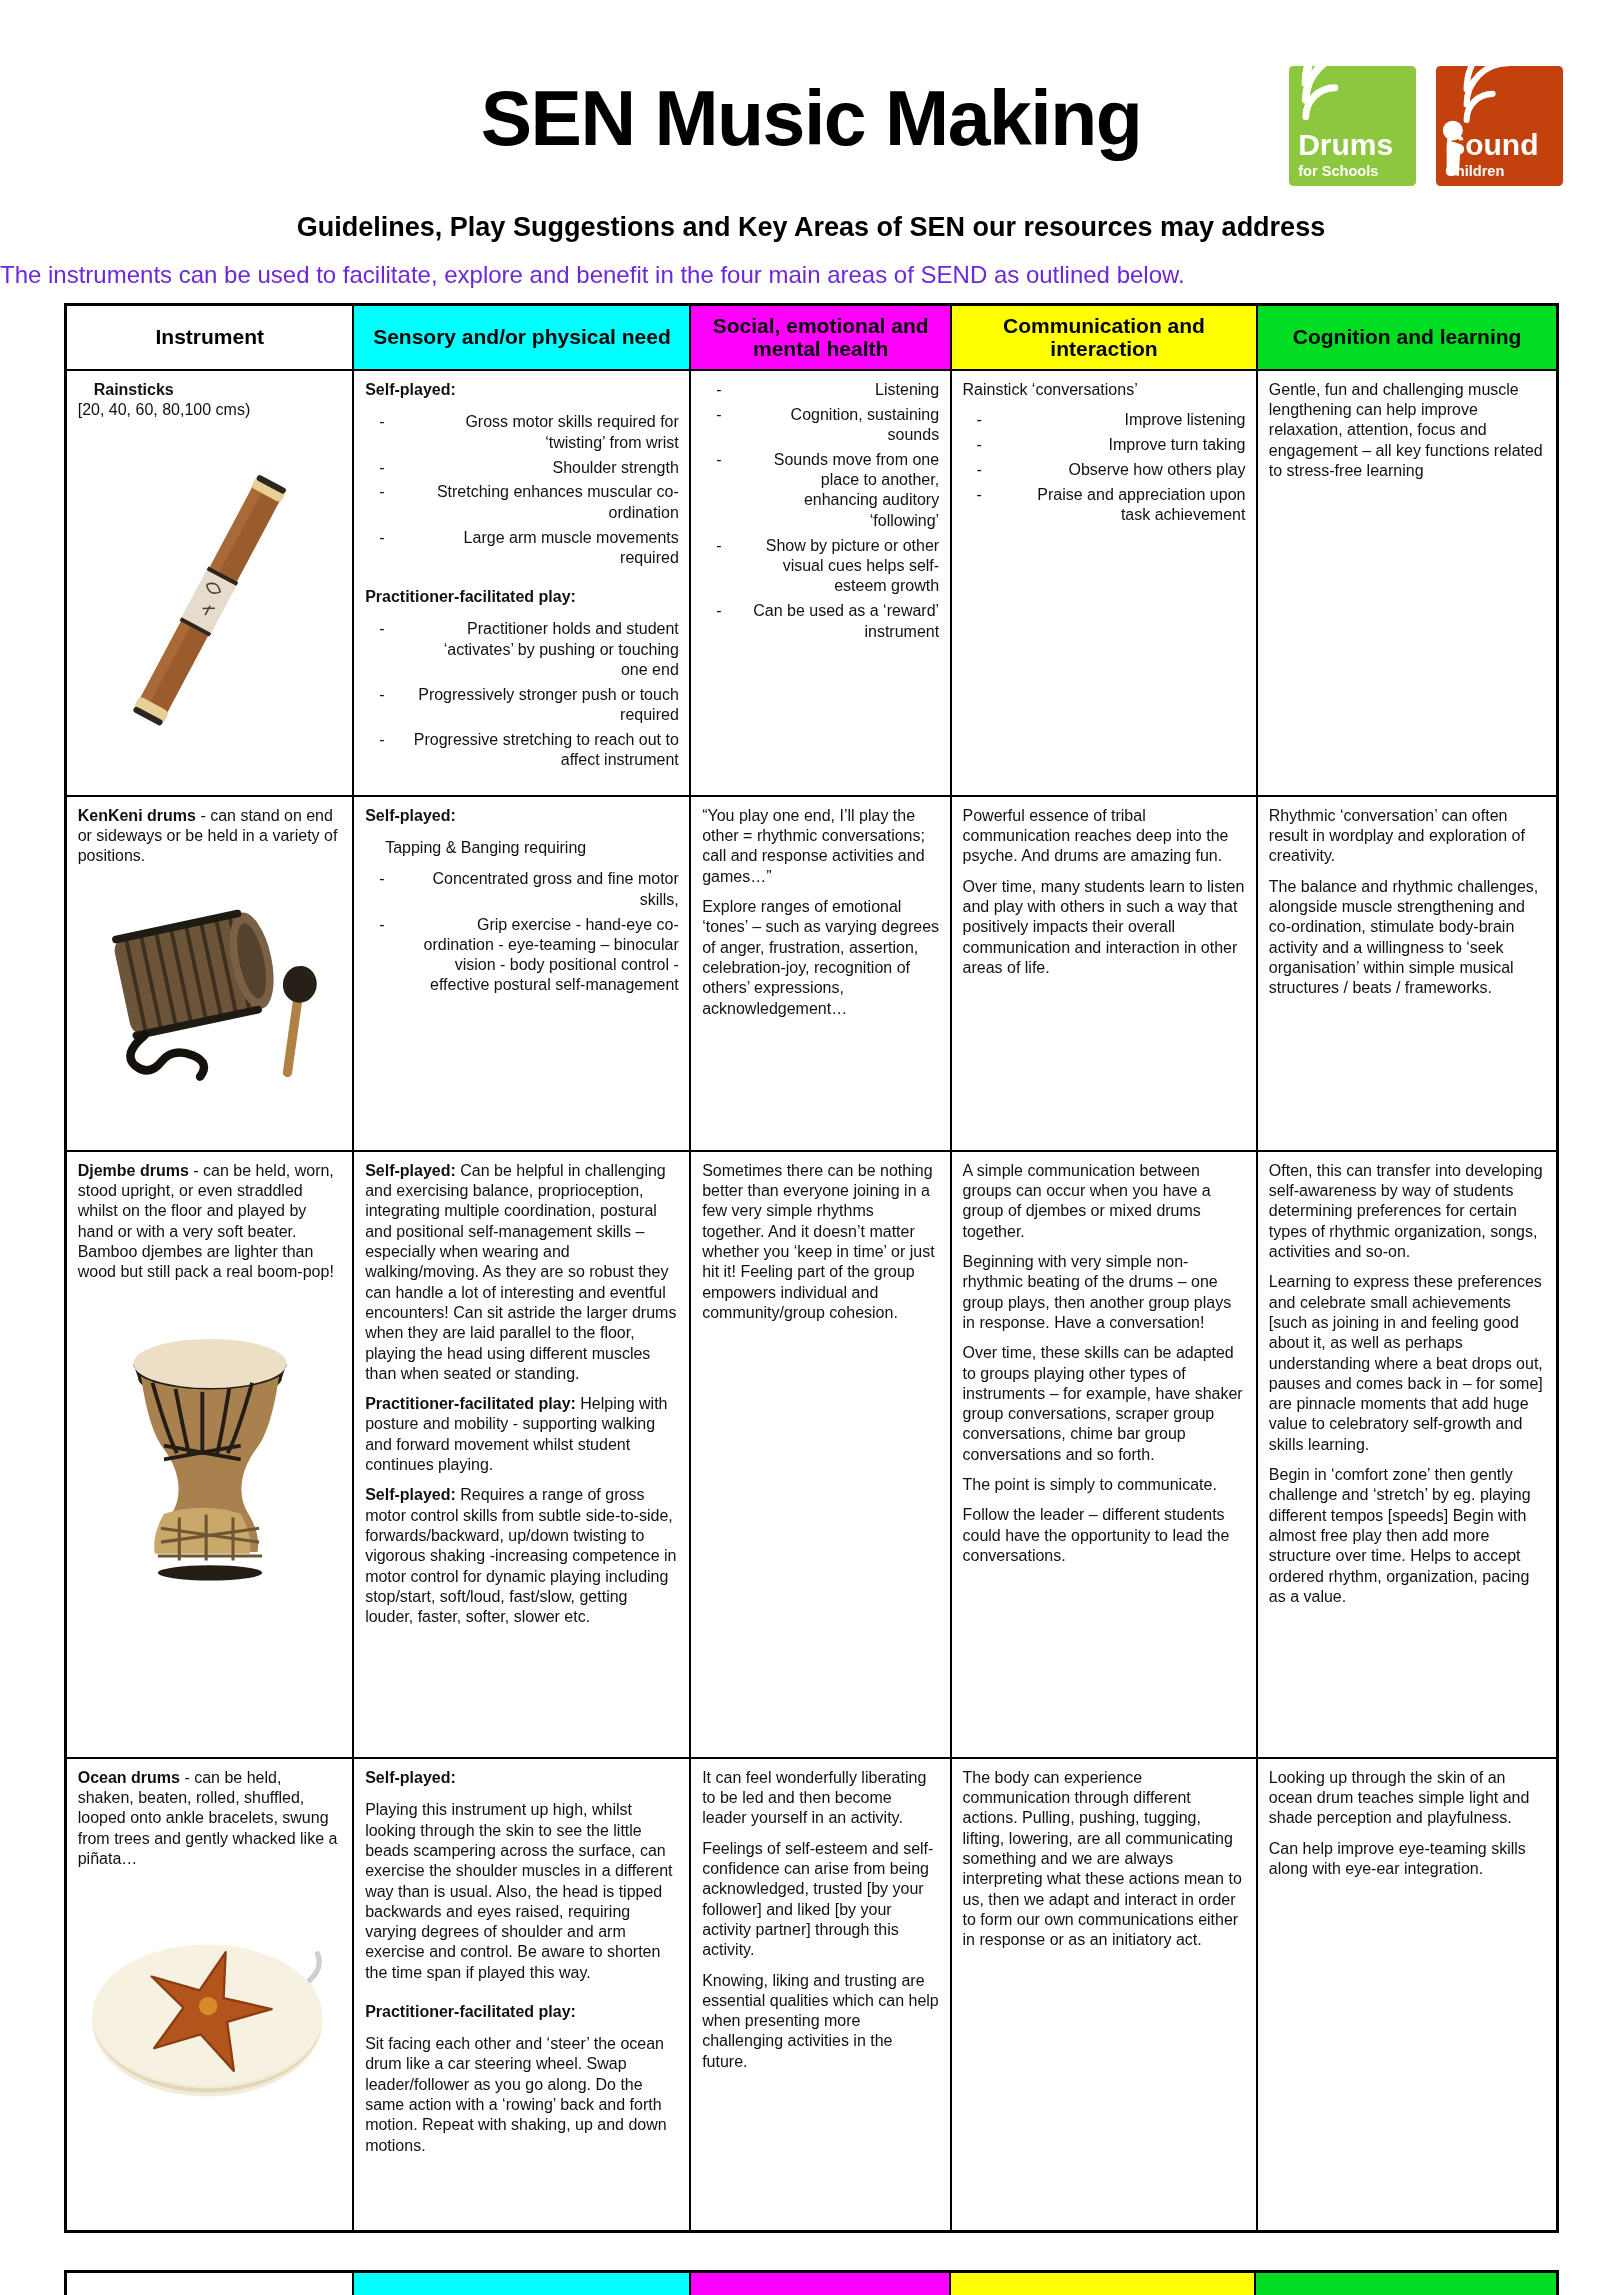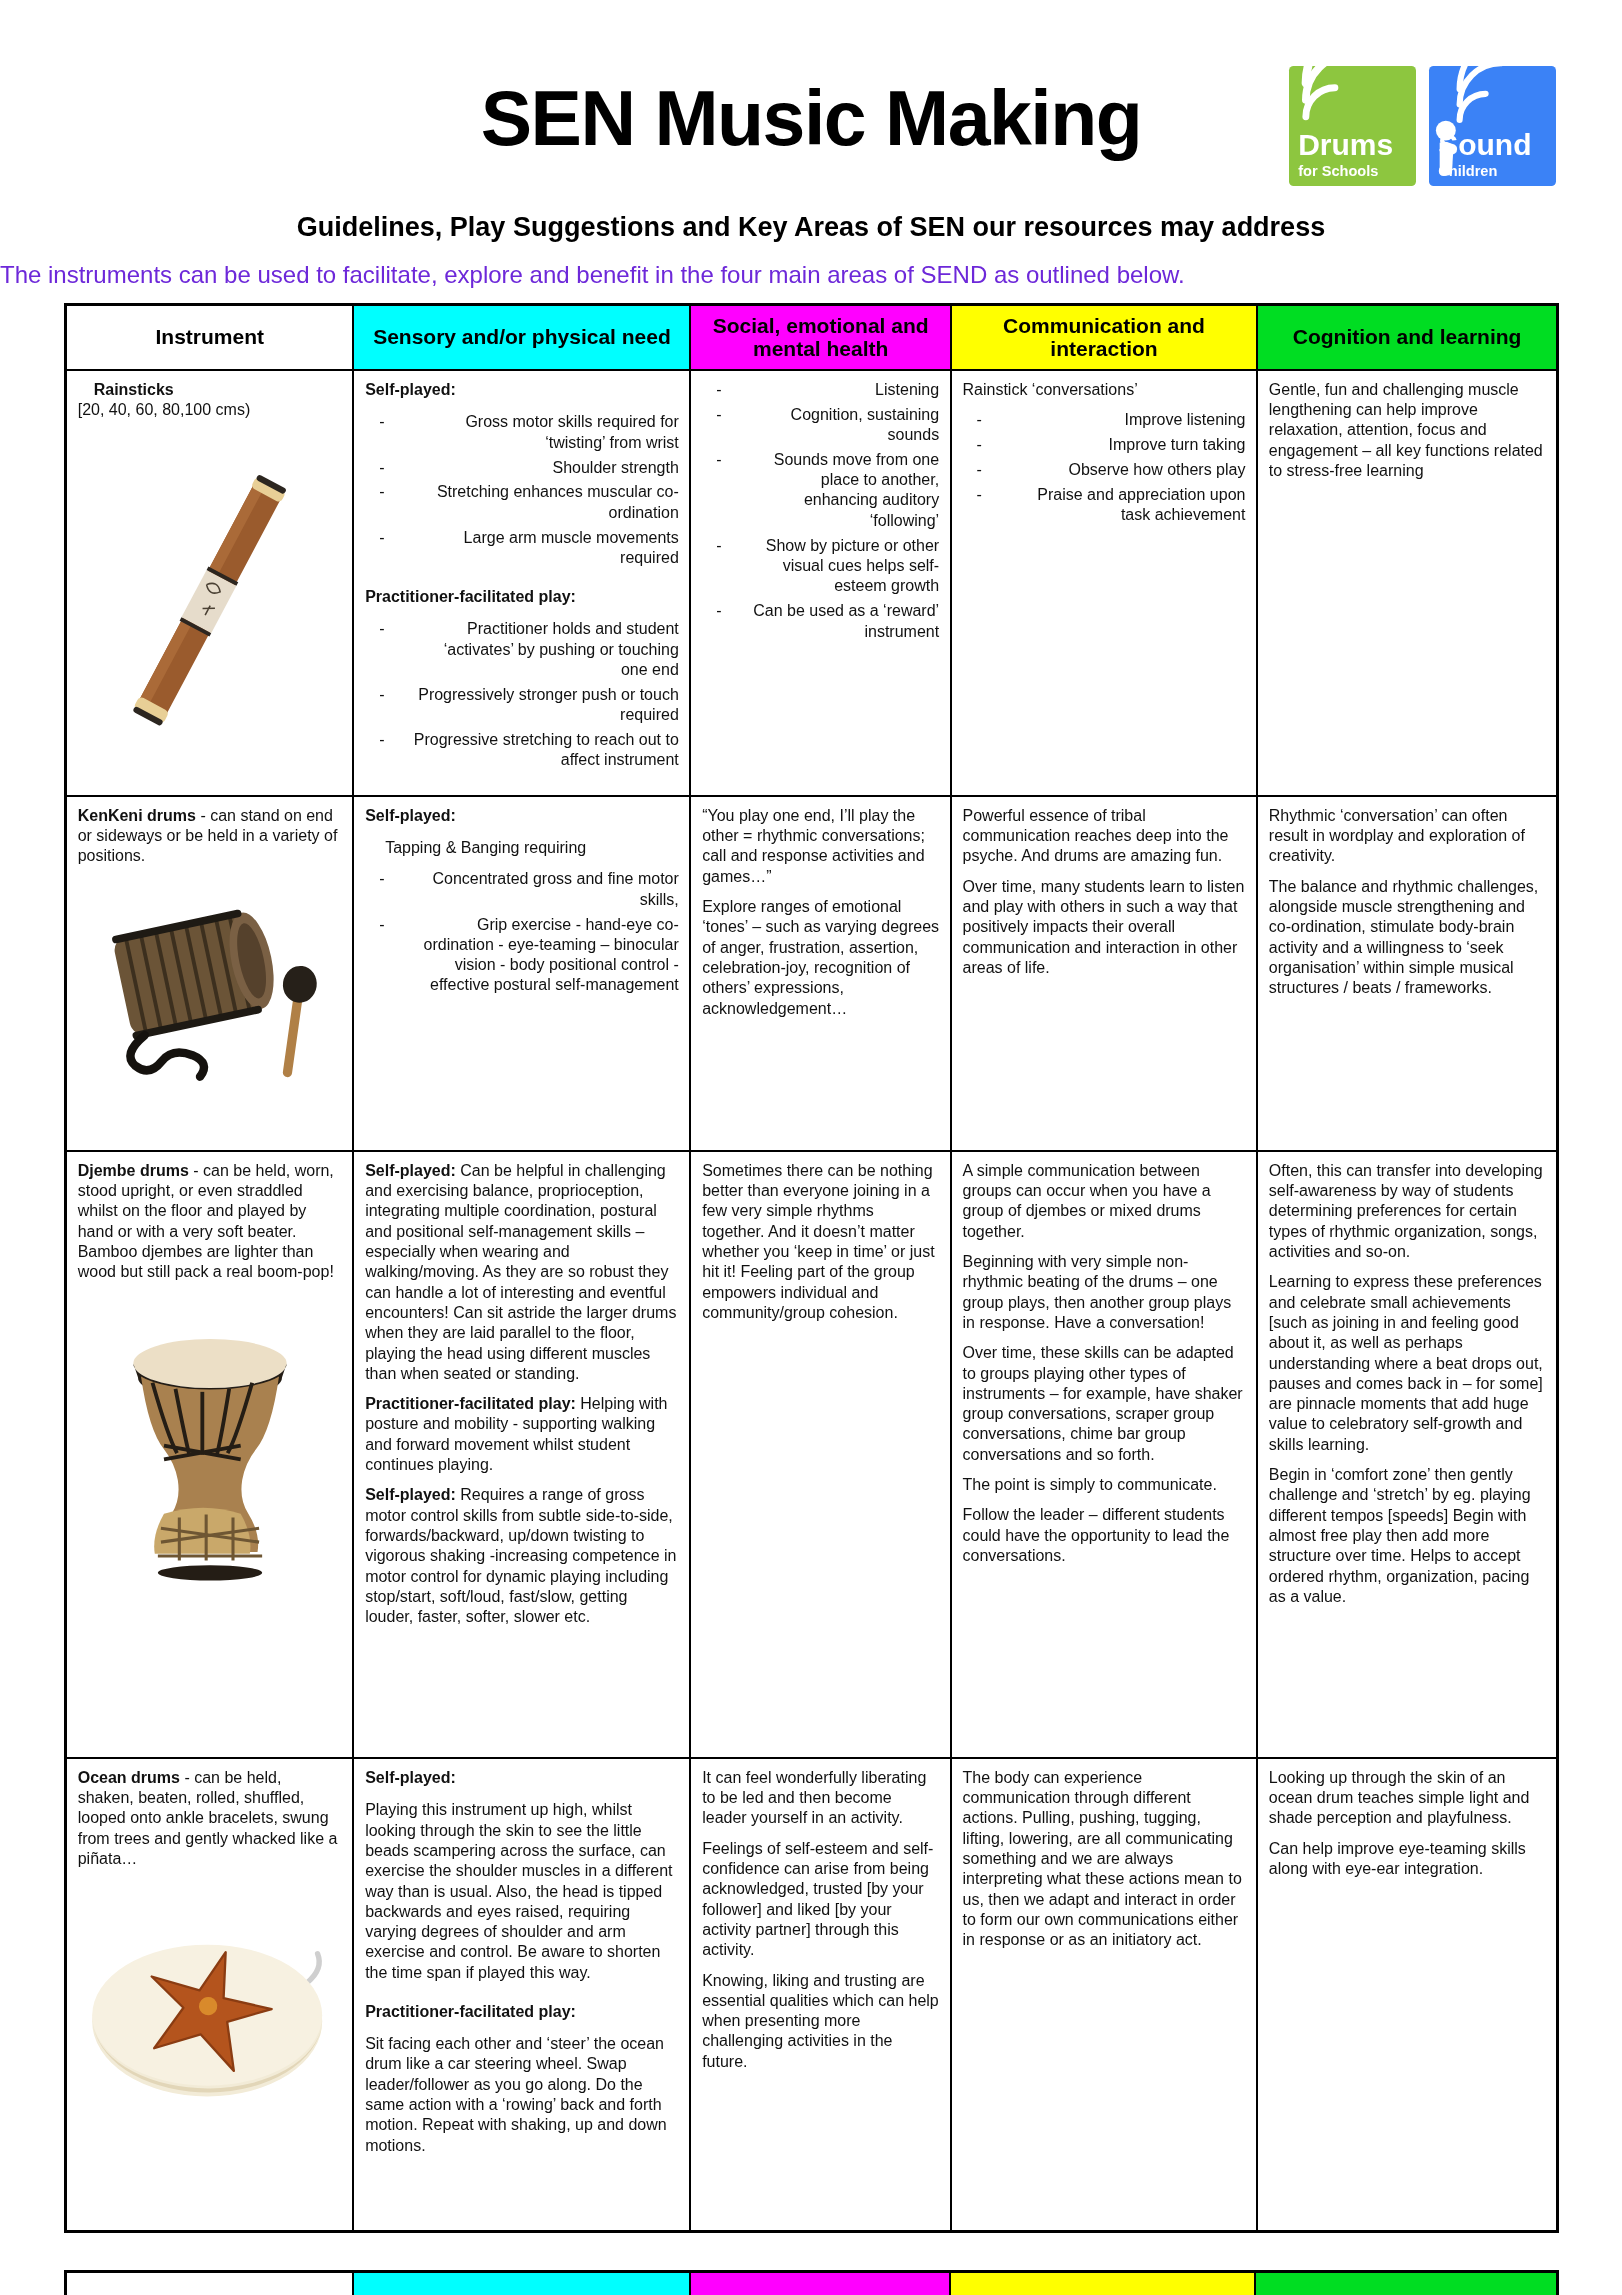--- a/index.html
+++ b/index.html
@@ -7,21 +7,21 @@
         font-family:"Liberation Sans",sans-serif;color:#111;border-radius:7px;}
   .title{position:absolute;top:74px;left:0;width:100%;text-align:center;
          font-size:77px;font-weight:bold;letter-spacing:-1.5px;color:#000;}
   .subtitle{position:absolute;top:212px;left:0;width:100%;text-align:center;
             font-size:27px;font-weight:bold;color:#000;}
   .tagline{position:absolute;top:261px;left:0;width:100%;text-align:left;
            font-size:24px;color:#6d28d9;}
   
   .logo{position:absolute;top:66px;height:120px;width:127px;border-radius:4.6px;overflow:hidden;}
   .logo-dfs{right:206px;background:#8dc63f;}
-  .logo-sc{right:66px;background:#3b82f6;}
+  .logo-sc{right:59px;background:#c2410c;}
   .logo svg{position:absolute;top:0;left:0;}
   .logo-t1{position:absolute;left:9.2px;bottom:26px;color:#fff;font-weight:bold;font-size:30px;line-height:1;}
   .logo-t2{position:absolute;left:9.2px;bottom:7.7px;color:#fff;font-weight:bold;font-size:14.6px;line-height:1;}
   
   table.main-table{position:absolute;left:64px;top:303px;width:1495px;
     border-collapse:collapse;table-layout:fixed;border:3.1px solid #000;}
   .main-table th,.main-table td{border:2.3px solid #000;padding:9.2px 10.7px;vertical-align:top;
     font-size:16px;line-height:1.27;box-sizing:border-box;overflow:hidden;}
   .main-table th{font-size:21px;font-weight:bold;text-align:center;vertical-align:middle;
     line-height:1.12;padding:6.1px 4.6px;color:#000;}

